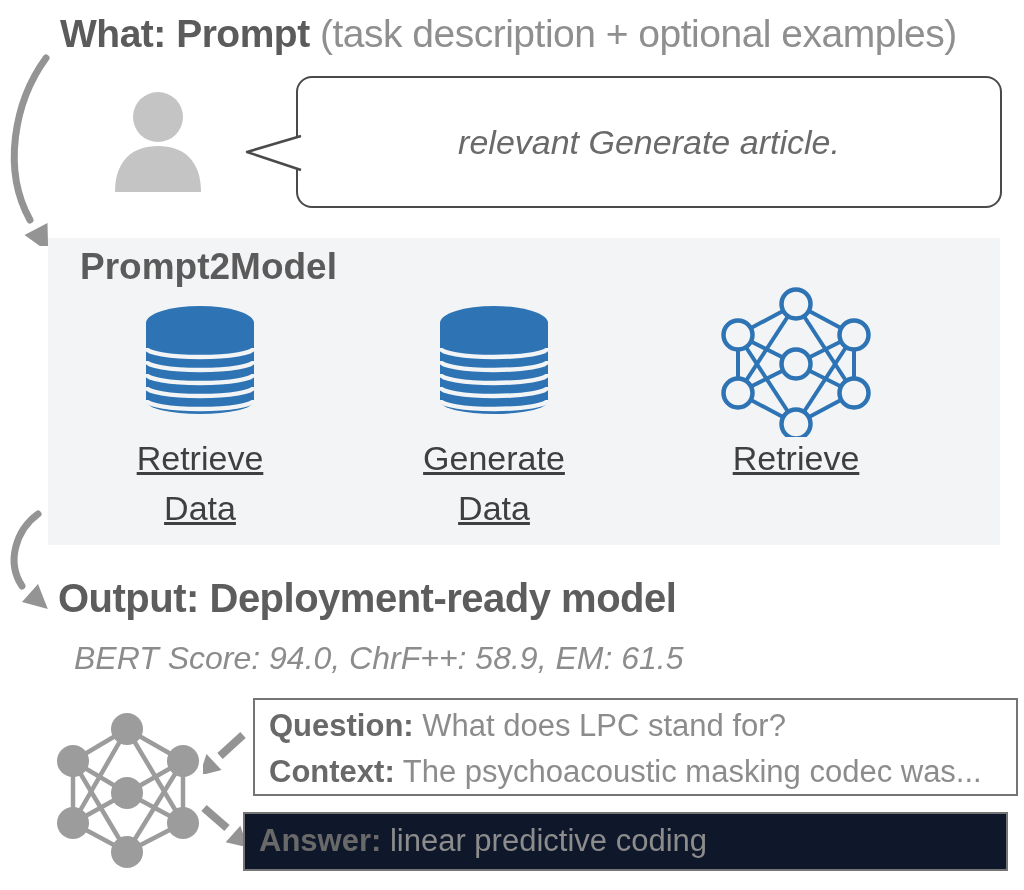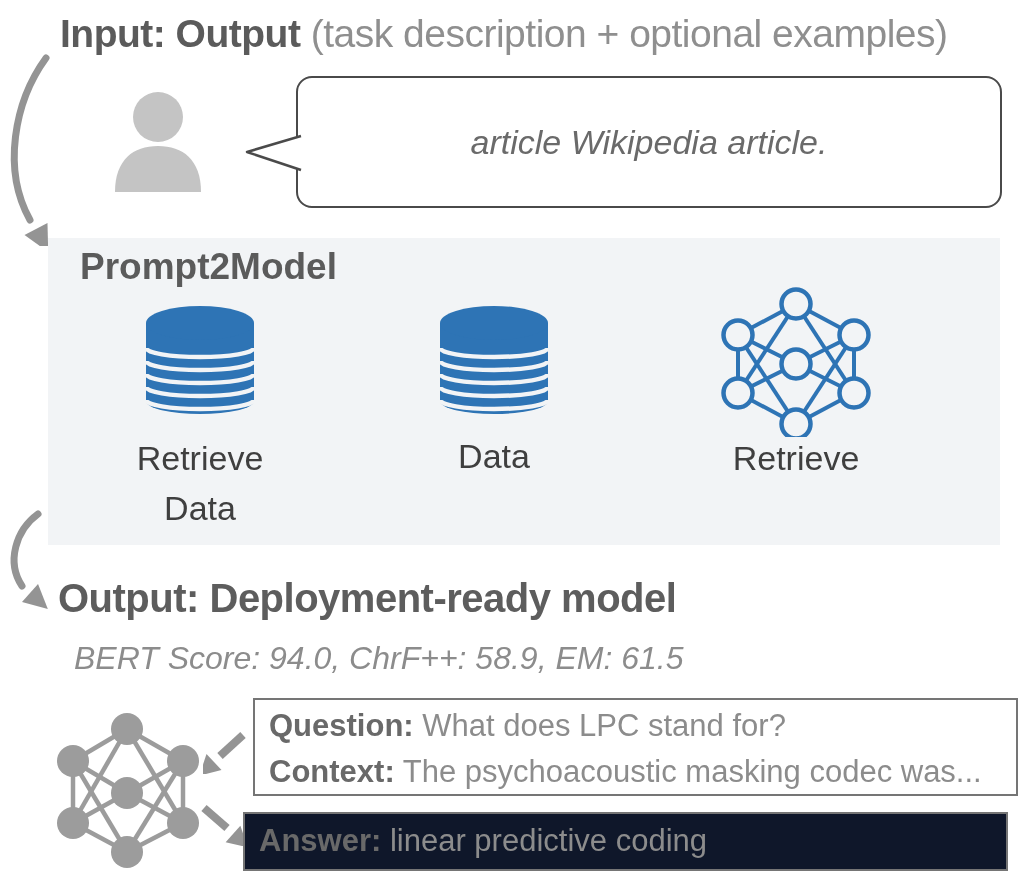--- a/index.html
+++ b/index.html
@@ -24,21 +24,21 @@
   .bubble-tail{left:243px;top:133px;z-index:2;}
 
   
   .panel{left:48px;top:238px;width:952px;height:307px;background:#f2f4f6;}
   .panel-title{left:80px;top:246px;font-size:37px;font-weight:700;color:#5b5b5b;}
   .step{top:293px;display:flex;flex-direction:column;align-items:center;}
   .step-1{left:90px;width:220px;}
   .step-2{left:384px;width:220px;}
   .step-3{left:640px;width:312px;}
   .icon-box{height:138px;display:flex;align-items:center;justify-content:center;}
-  .step-label{font-size:34px;font-weight:300;color:#3f3f3f;text-align:center;line-height:50px;}
+  .step-label{font-size:34px;font-weight:300;color:#3f3f3f;text-align:center;line-height:50px;text-decoration:underline;}
   .step-label.l1{margin-top:2px;}
 
   
   .output-heading{left:58px;top:576px;font-size:40px;font-weight:700;color:#5d5d5d;letter-spacing:-.5px;white-space:nowrap;}
   .metrics{left:74px;top:640px;font-size:32px;font-style:italic;color:#8c8c8c;font-weight:300;white-space:nowrap;}
 
   .qa-box{
     left:253px;top:698px;width:765px;height:98px;box-sizing:border-box;
     background:#fff;border:2px solid #757575;padding:3px 0 0 14px;
     font-size:31px;line-height:46px;white-space:nowrap;overflow:hidden;
@@ -47,34 +47,34 @@
     left:243px;top:812px;width:765px;height:59px;box-sizing:border-box;
     background:#0f172a;border:2px solid #757575;padding-left:14px;
     font-size:31px;line-height:54px;white-space:nowrap;overflow:hidden;
   }
   .lbl{font-weight:700;color:#696969;}
   .val{font-weight:400;color:#8c8c8c;}
 </style>
 </head>
 <body>
 
-<div class="abs top-heading"><span class="bold">Input: Output</span><span class="light"> (task description + optional examples)</span></div>
+<div class="abs top-heading"><span class="bold">What: Prompt</span><span class="light"> (task description + optional examples)</span></div>
 
 <svg class="abs" style="left:2px;top:52px;" width="72" height="194" viewBox="0 0 72 194">
   <path d="M44,6 C12,50 0,118 28,168" fill="none" stroke="#949494" stroke-width="7" stroke-linecap="round"></path>
   <polygon points="0,-13 26,0 0,13" fill="#949494" transform="translate(34,177) rotate(62)"></polygon>
 </svg>
 
 <svg class="abs" style="left:112px;top:90px;" width="92" height="102" viewBox="0 0 92 102">
   <circle cx="46" cy="27" r="25" fill="#c4c4c4"></circle>
   <path d="M3,102 C3,70 21,56 46,56 C71,56 89,70 89,102 Z" fill="#c4c4c4"></path>
 </svg>
 
 <div class="abs bubble">
-  <div>article Wikipedia article.</div>
+  <div>relevant Generate article.</div>
 </div>
 <svg class="abs bubble-tail" width="60" height="40" viewBox="0 0 60 40">
   <path d="M58,3 L4,19 L58,37" fill="#ffffff" stroke="#4a4a4a" stroke-width="2.5" stroke-linejoin="round"></path>
 </svg>
 
 <div class="abs panel"></div>
 <div class="abs panel-title">Prompt2Model</div>
 
 <div class="abs step step-1">
   <div class="icon-box">
@@ -97,20 +97,21 @@
     <svg width="112" height="116" viewBox="0 0 112 116">
       <path d="M2,19 L2,97 A54,13 0 0 0 110,97 L110,19 Z" fill="#2e74b5"></path>
       <ellipse cx="56" cy="19" rx="54" ry="17" fill="#2e74b5"></ellipse>
       <path d="M2,44 A54,9 0 0 0 110,44" fill="none" stroke="#f2f4f6" stroke-width="4.5"></path>
       <path d="M2,57 A54,9 0 0 0 110,57" fill="none" stroke="#f2f4f6" stroke-width="4.5"></path>
       <path d="M2,70 A54,9 0 0 0 110,70" fill="none" stroke="#f2f4f6" stroke-width="4.5"></path>
       <path d="M2,83 A54,9 0 0 0 110,83" fill="none" stroke="#f2f4f6" stroke-width="4.5"></path>
       <path d="M2,96 A54,9 0 0 0 110,96" fill="none" stroke="#f2f4f6" stroke-width="4.5"></path>
     </svg>
   </div>
+  <div class="step-label l1">Generate</div>
   <div class="step-label">Data</div>
 </div>
 
 <div class="abs step step-3">
   <div class="icon-box">
     <svg width="150" height="150" viewBox="0 0 150 150">
       <g stroke="#2e74b5" stroke-width="4" fill="none">
         <line x1="75" y1="17" x2="17" y2="48"></line>
           <line x1="75" y1="17" x2="133" y2="48"></line>
         <line x1="75" y1="17" x2="17" y2="106"></line>

